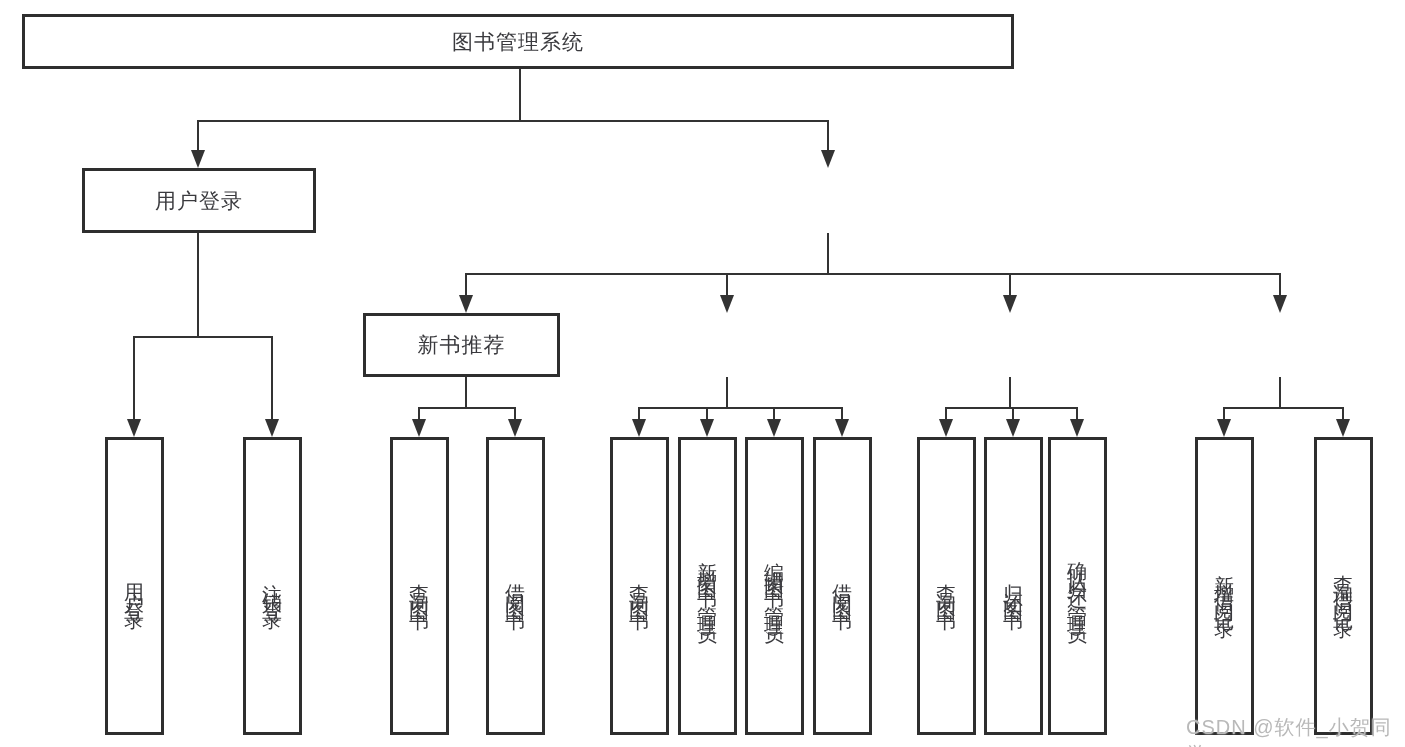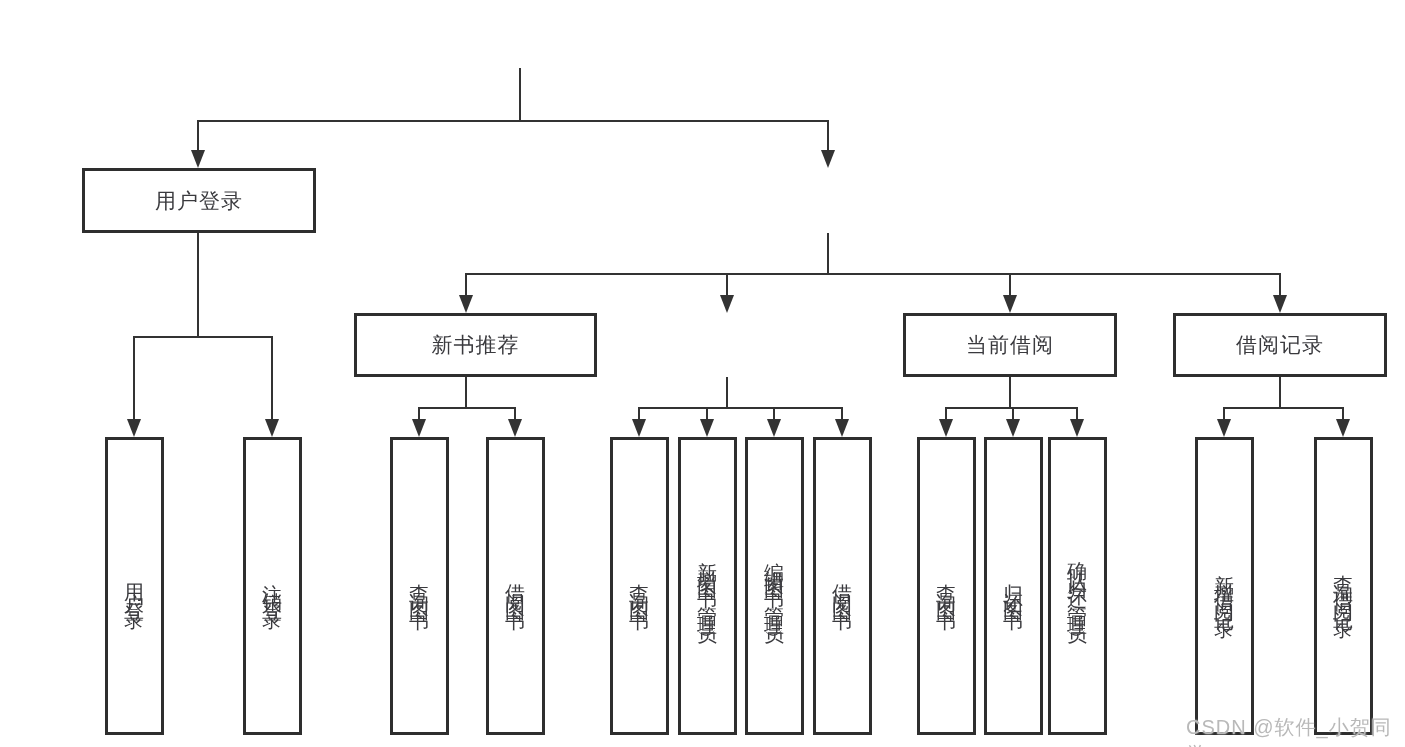--- a/index.html
+++ b/index.html
@@ -29,33 +29,30 @@
     position:absolute;left:1186px;top:714px;z-index:5;
     font-size:20px;color:#b9b9b9;letter-spacing:1px;
     text-shadow:0 0 2px #ffffff;
   }
 </style>
 </head>
 <body>
 
 <div id="stage">
 
+  <div class="box hbox" style="left:22px;top:14px;width:992px;height:55px">
+    <span>图书管理系统</span>
+  </div>
 
   <div class="box hbox" style="left:82px;top:168px;width:234px;height:65px">
     <span>用户登录</span>
   </div>
 
-  <div class="box hbox" style="left:354px;top:313px;width:243px;height:64px">
+  <div class="box hbox" style="left:363px;top:313px;width:197px;height:64px">
     <span>新书推荐</span>
-  </div>
-  <div class="box hbox" style="left:903px;top:313px;width:214px;height:64px">
-    <span>当前借阅</span>
-  </div>
-  <div class="box hbox" style="left:1173px;top:313px;width:214px;height:64px">
-    <span>借阅记录</span>
   </div>
 
   <div class="box leaf" style="left:105px">
     <span class="vtext">用户登录</span>
   </div>
   <div class="box leaf" style="left:243px">
     <span class="vtext">注销登录</span>
   </div>
 
   <div class="box leaf" style="left:390px">

